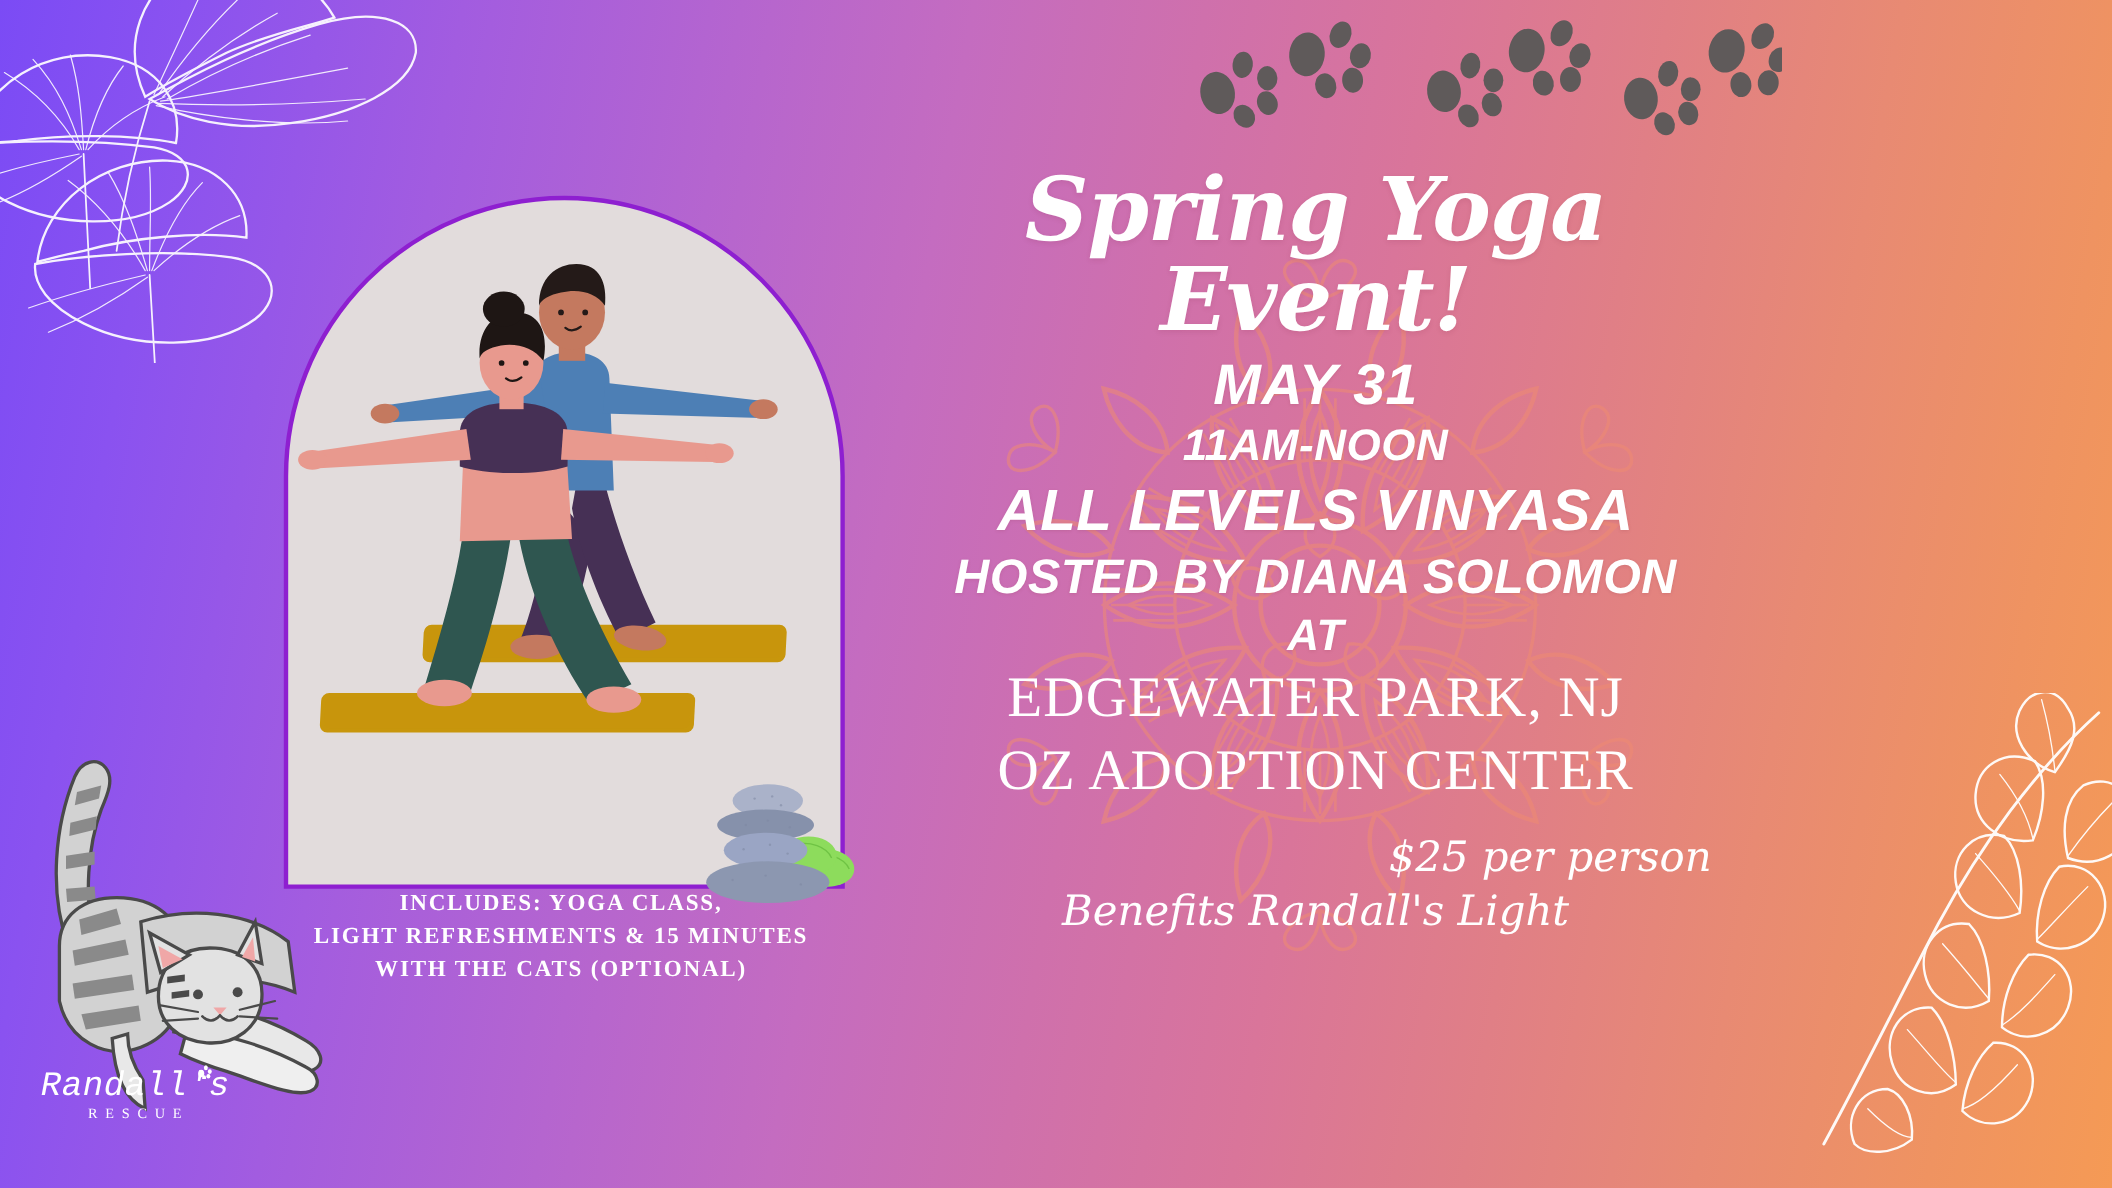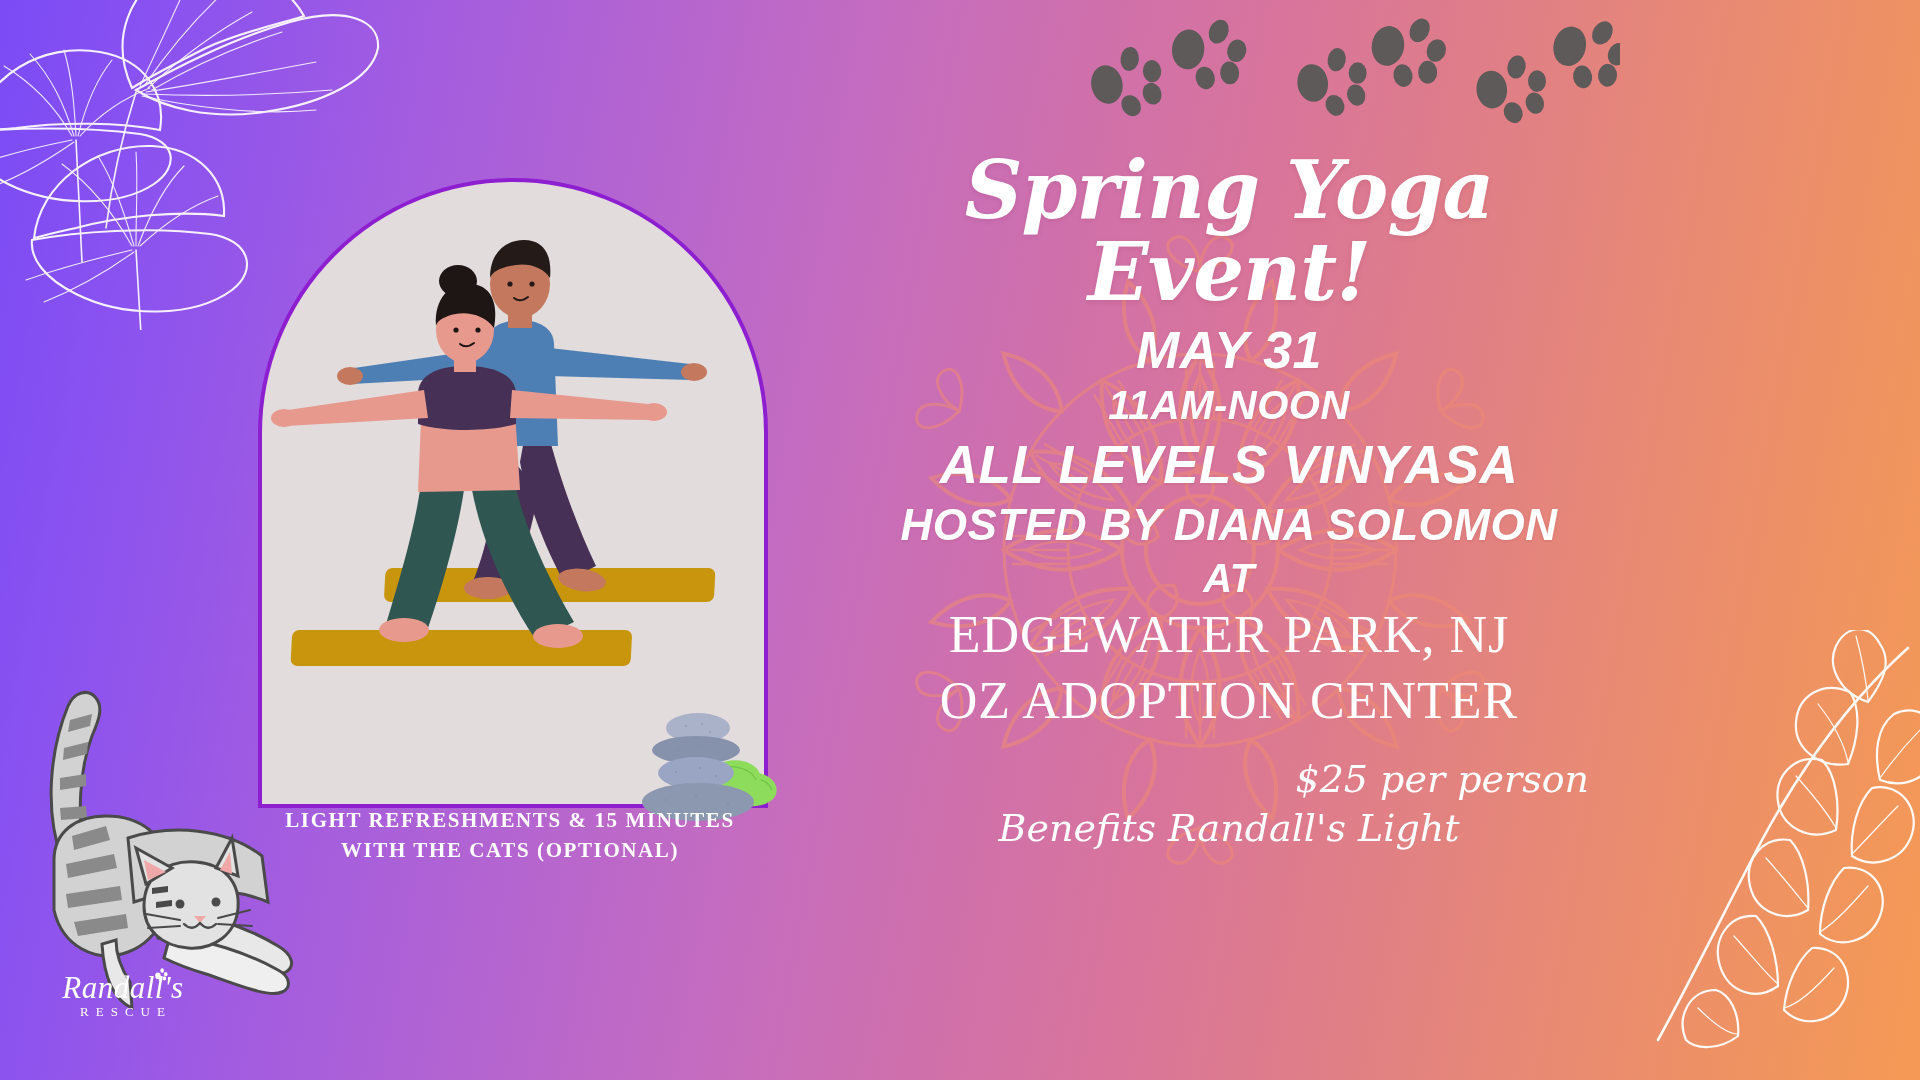--- a/index.html
+++ b/index.html
@@ -79,21 +79,21 @@
 
   
   #logo {
     position: absolute;
     left: 28px; top: 972px;
     width: 190px;
     color: #fff;
     text-align: center;
   }
   #logo .logo-name {
-    font-family: Liberation Serif, serif;
+    font-family: Liberation Mono, monospace;
     font-style: italic;
     font-size: 31px;
     line-height: 1;
     letter-spacing: .5px;
     position: relative;
     display: inline-block;
   }
   #logo .logo-paw {
     position: absolute;
     right: 16px; top: -4px;
@@ -103,21 +103,21 @@
     font-family: "Liberation Serif", serif;
     font-size: 13px;
     letter-spacing: 7px;
     margin-top: 1px;
     margin-left: 6px;
   }
 
   
   #text-col {
     position: absolute;
-    left: 869px; top: 150px;
+    left: 836px; top: 150px;
     width: 720px;
     text-align: center;
     color: #ffffff;
   }
 
   .t-title {
     font-family: "DejaVu Serif", serif;
     font-style: italic;
     font-weight: 700;
     font-size: 80px;
@@ -620,20 +620,21 @@
     <path d="M190 313 Q182 322 174 314 M190 313 Q198 322 206 314" stroke="#4a4a4a" stroke-width="2.4" fill="none" stroke-linecap="round"></path>
     <g stroke="#4a4a4a" stroke-width="2" fill="none" stroke-linecap="round">
       <path d="M170 310 L136 304"></path>
         <path d="M170 316 L138 318"></path>
       <path d="M208 308 L240 300"></path>
         <path d="M208 314 L242 316"></path>
     </g>
   </svg>
 
   <div id="includes">
+    <div>Includes: Yoga Class,</div>
     <div>Light Refreshments &amp; 15 Minutes</div>
     <div>With The Cats (Optional)</div>
   </div>
 
   <div id="logo">
     <div class="logo-name">
       <span>Randall's</span>
       <svg class="logo-paw" viewBox="0 0 80 80" fill="#ffffff">
         <ellipse cx="18" cy="48" rx="17" ry="21"></ellipse>
         <ellipse cx="44" cy="16" rx="11" ry="14"></ellipse>

